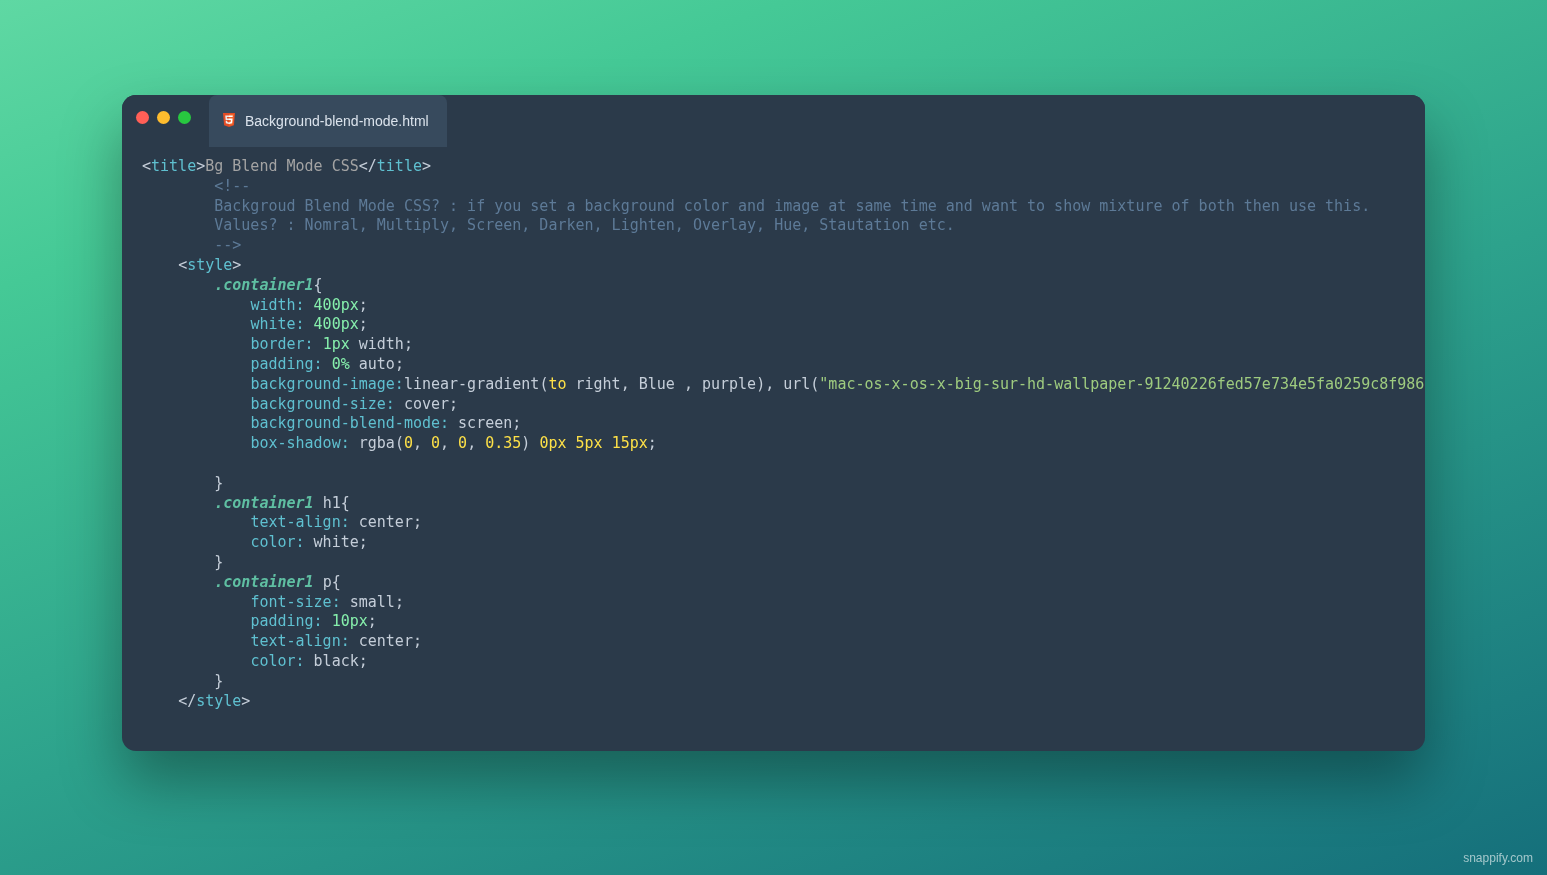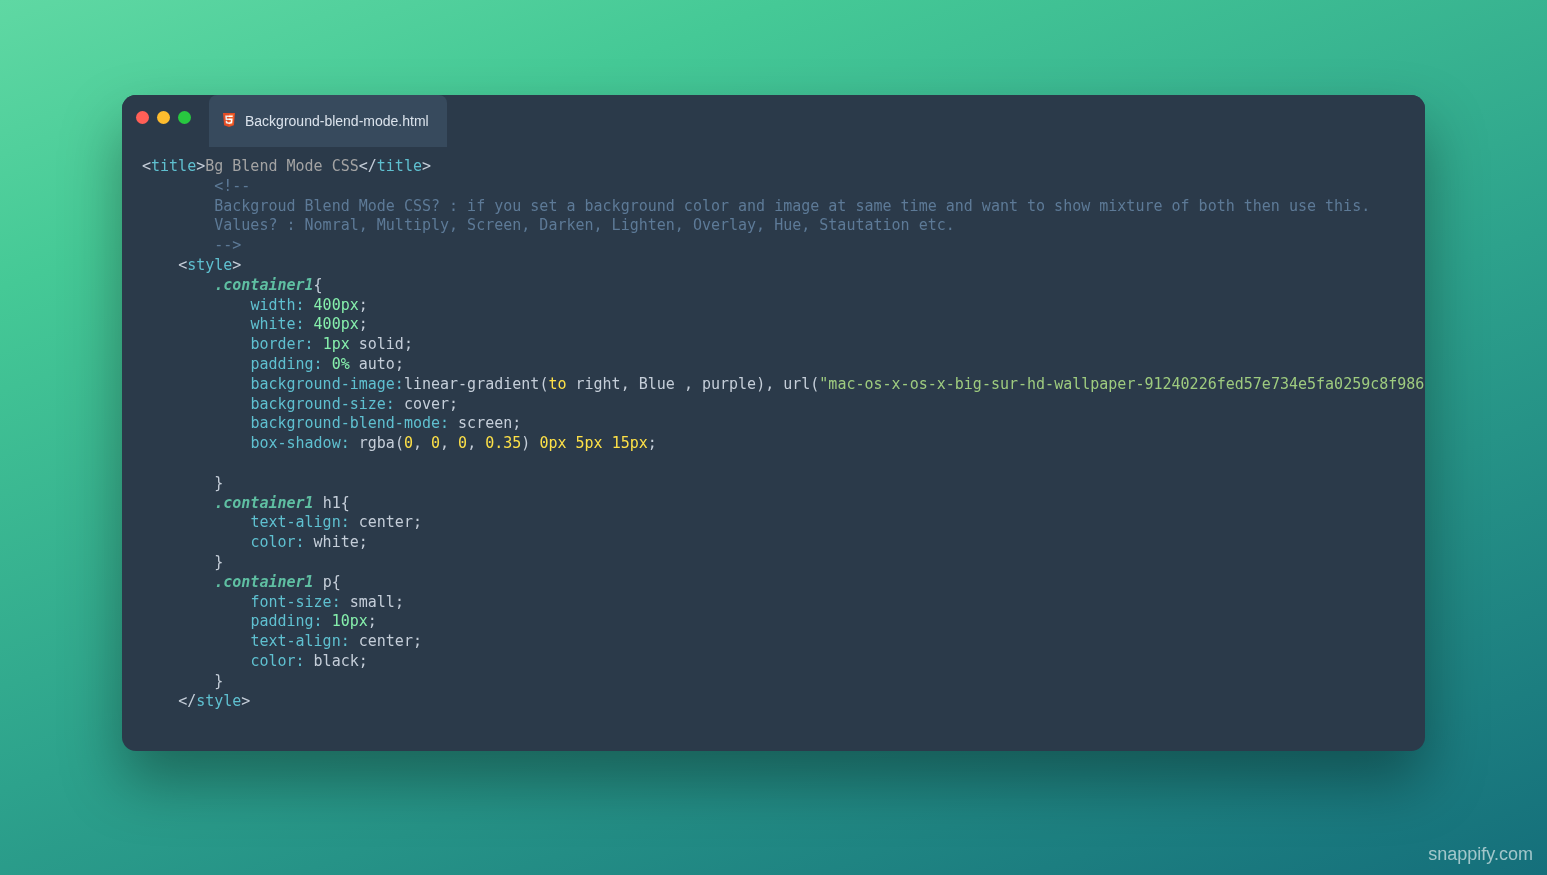--- a/index.html
+++ b/index.html
@@ -12,21 +12,21 @@
     justify-content: center;
     padding-top: 95px;
     position: relative;
   }
   .watermark {
     position: absolute;
     right: 14px;
     bottom: 10px;
     color: rgba(255,255,255,0.6);
     font-family: -apple-system, sans-serif;
-    font-size: 18px;
+    font-size: 12px;
   }
   .window {
     width: 1303px;
     background: #2b3a4a;
     border-radius: 14px;
     box-shadow: 0 30px 60px rgba(0,0,0,0.35);
     overflow: hidden;
   }
   .titlebar {
     height: 44px;
@@ -106,21 +106,21 @@
 
   <div class="code"><span class="tok-punct">&lt;</span><span class="tok-tag">title</span><span class="tok-punct">&gt;</span><span class="tok-text">Bg Blend Mode CSS</span><span class="tok-punct">&lt;/</span><span class="tok-tag">title</span><span class="tok-punct">&gt;</span>
         <span class="tok-comment">&lt;!--</span>
         <span class="tok-comment">Backgroud Blend Mode CSS? : if you set a background color and image at same time and want to show mixture of both then use this.</span>
         <span class="tok-comment">Values? : Nomral, Multiply, Screen, Darken, Lighten, Overlay, Hue, Stautation etc.</span>
         <span class="tok-comment">--&gt;</span>
     <span class="tok-punct">&lt;</span><span class="tok-tag">style</span><span class="tok-punct">&gt;</span>
         <span class="tok-sel">.container1</span><span class="tok-punct">{</span>
             <span class="tok-prop">width:</span> <span class="tok-num">400px</span><span class="tok-punct">;</span>
             <span class="tok-prop">white:</span> <span class="tok-num">400px</span><span class="tok-punct">;</span>
-            <span class="tok-prop">border:</span> <span class="tok-num">1px</span> <span class="tok-kw">solid</span><span class="tok-punct">;</span>
+            <span class="tok-prop">border:</span> <span class="tok-num">1px</span> <span class="tok-kw">width</span><span class="tok-punct">;</span>
             <span class="tok-prop">padding:</span> <span class="tok-num">0%</span> <span class="tok-kw">auto</span><span class="tok-punct">;</span>
             <span class="tok-prop">background-image:</span><span class="tok-func">linear-gradient</span><span class="tok-punct">(</span><span class="tok-to">to</span> <span class="tok-kw">right</span><span class="tok-punct">,</span> <span class="tok-kw">Blue</span> <span class="tok-punct">,</span> <span class="tok-kw">purple</span><span class="tok-punct">),</span> <span class="tok-func">url</span><span class="tok-punct">(</span><span class="tok-str">"mac-os-x-os-x-big-sur-hd-wallpaper-91240226fed57e734e5fa0259c8f9866.jpg"</span>
             <span class="tok-prop">background-size:</span> <span class="tok-kw">cover</span><span class="tok-punct">;</span>
             <span class="tok-prop">background-blend-mode:</span> <span class="tok-kw">screen</span><span class="tok-punct">;</span>
             <span class="tok-prop">box-shadow:</span> <span class="tok-func">rgba</span><span class="tok-punct">(</span><span class="tok-to">0</span><span class="tok-punct">,</span> <span class="tok-to">0</span><span class="tok-punct">,</span> <span class="tok-to">0</span><span class="tok-punct">,</span> <span class="tok-to">0.35</span><span class="tok-punct">)</span> <span class="tok-to">0px</span> <span class="tok-to">5px</span> <span class="tok-to">15px</span><span class="tok-punct">;</span>
 
         <span class="tok-punct">}</span>
         <span class="tok-sel">.container1</span> <span class="tok-selpl">h1</span><span class="tok-punct">{</span>
             <span class="tok-prop">text-align:</span> <span class="tok-kw">center</span><span class="tok-punct">;</span>
             <span class="tok-prop">color:</span> <span class="tok-kw">white</span><span class="tok-punct">;</span>

